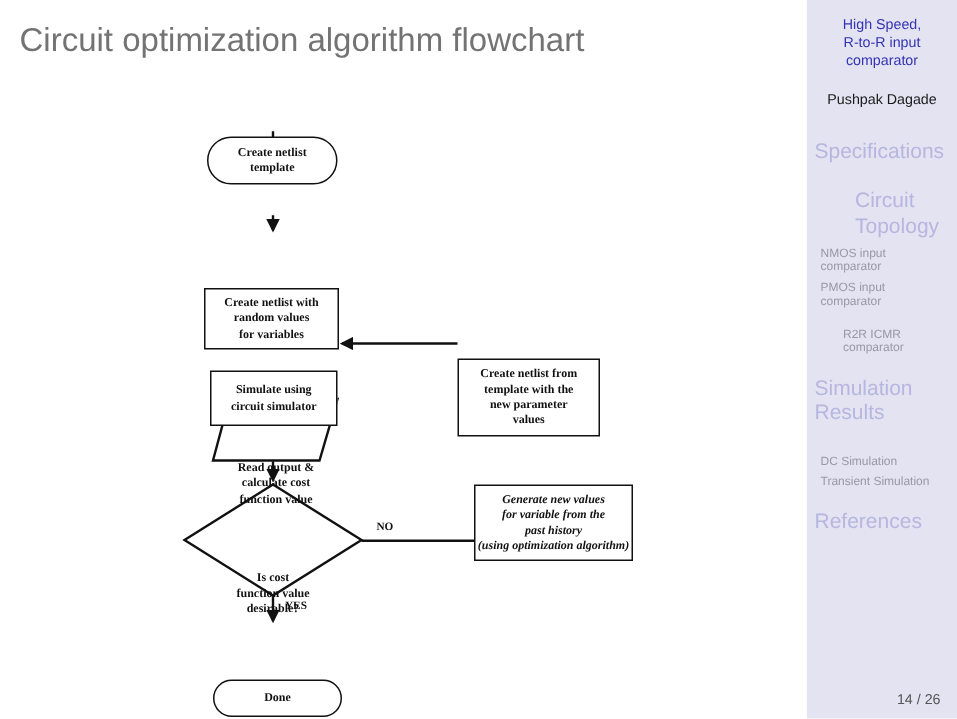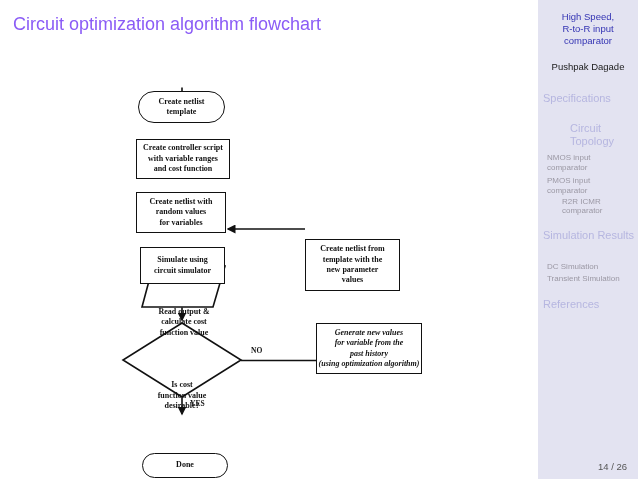--- a/index.html
+++ b/index.html
@@ -7,21 +7,21 @@
     width:638px; height:479px; overflow:hidden; background:#ffffff;
     font-family:"Liberation Sans", sans-serif;
     -webkit-font-smoothing:antialiased;
   }
   .slide { position:relative; width:638px; height:479px; background:#ffffff; }
 
   
   .main { position:absolute; left:0; top:0; width:538px; height:479px; }
   .slide-title {
     position:absolute; left:13px; top:14px; margin:0;
-    font-size:18px; font-weight:normal; color:#8b5cf6; white-space:nowrap;
+    font-size:22px; font-weight:normal; color:#737373; white-space:nowrap;
   }
 
   .flow { position:absolute; left:0; top:0; width:538px; height:479px; }
   .connectors { position:absolute; left:0; top:0; }
 
   .node {
     position:absolute; box-sizing:border-box;
     display:flex; align-items:center; justify-content:center;
     text-align:center; white-space:pre-line;
     font-family:"Liberation Serif", serif; font-weight:bold;
@@ -41,21 +41,21 @@
     position:absolute; left:538px; top:0; width:100px; height:479px;
     background:#e3e3f1;
   }
   .sb-title {
     margin-top:11px; text-align:center; color:#3333b3;
     font-size:9.5px; font-weight:normal; line-height:1.25; white-space:pre-line;
   }
   .sb-author { margin-top:14px; text-align:center; color:#1a1a1a; font-size:9.5px; }
   .sb-nav { margin-top:20px; }
   .sec {
-    color:#b6b6e0; font-size:11px; padding-left:5px; line-height:1.2;
+    color:#b6b6e0; font-size:14px; padding-left:5px; line-height:1.2;
     white-space:pre-line; cursor:pointer;
   }
   .sec.active { color:#2e2ea2; font-size:9.5px; }
   .sub {
     color:#9b98a4; font-size:8px; padding-left:9px; line-height:1.18;
     white-space:pre-line; cursor:pointer;
   }
   .page-num { position:absolute; right:11px; bottom:7px; font-size:9.5px; color:#555555; }
 </style>
 </head>
@@ -86,23 +86,20 @@
         <line x1="182" y1="307.5" x2="182" y2="320" stroke="#111111" stroke-width="1.6" marker-end="url(#arw)"></line>
         <line x1="182" y1="397.5" x2="182" y2="414" stroke="#111111" stroke-width="1.6" marker-end="url(#arw)"></line>
         <polyline points="241,360.5 356,360.5 356,341" fill="none" stroke="#111111" stroke-width="1.6" marker-end="url(#arw)"></polyline>
         <line x1="356" y1="287" x2="356" y2="258" stroke="#111111" stroke-width="1.6" marker-end="url(#arw)"></line>
         <line x1="305" y1="229" x2="228" y2="229" stroke="#111111" stroke-width="1.6" marker-end="url(#arw)"></line>
       </svg>
 
       <div class="node box stadium" style="left:138px; top:55px; width:87px; height:32px;">Create netlist
 template</div>
 
-      <div class="node box" style="left:136px; top:103px; width:94px; height:40px;">Create controller script
-with variable ranges
-and cost function</div>
 
       <div class="node box" style="left:136px; top:156px; width:90px; height:41px;">Create netlist with
 random values
 for variables</div>
 
       <div class="node box" style="left:140px; top:211px; width:85px; height:37px;">Simulate using
 circuit simulator</div>
 
       <div class="node overlay" style="left:146px; top:267px; width:76px; height:39px;">Read output &amp;
 calculate cost
@@ -135,21 +132,21 @@
 comparator</div>
     <div class="sb-author">Pushpak Dagade</div>
 
     <nav class="sb-nav">
       <div class="sec" style="margin-top:0;">Specifications</div>
       <div class="sec" style="margin-top:17px;padding-left:32px;">Circuit Topology</div>
       <div class="sub" style="margin-top:5px;">NMOS input
 comparator</div>
       <div class="sub" style="margin-top:4px;">PMOS input
 comparator</div>
-      <div class="sub" style="margin-top:2px;padding-left:24px;">R2R ICMR
+      <div class="sub" style="margin-top:12px;padding-left:24px;">R2R ICMR
 comparator</div>
       <div class="sec" style="margin-top:13px;">Simulation Results</div>
       <div class="sub" style="margin-top:20px;">DC Simulation</div>
       <div class="sub" style="margin-top:3px;">Transient Simulation</div>
       <div class="sec" style="margin-top:14px;">References</div>
     </nav>
 
     <div class="page-num">14 / 26</div>
   </aside>
 

